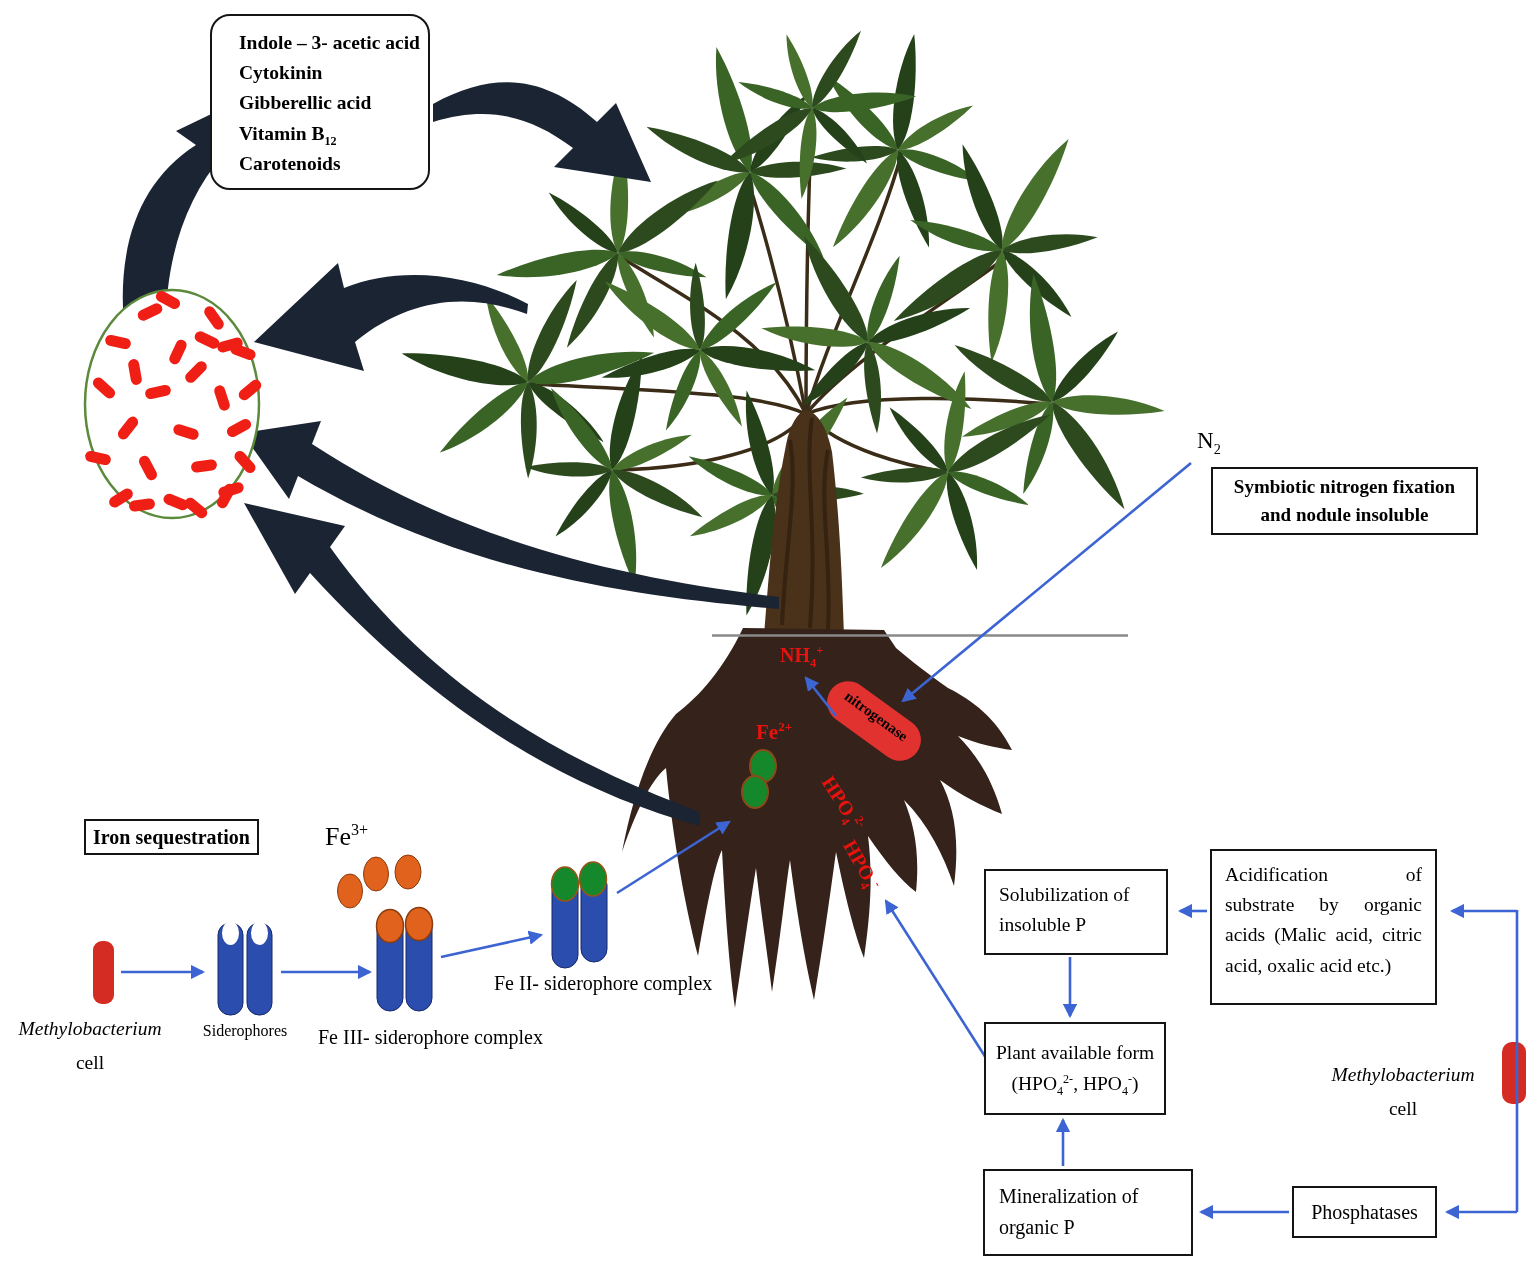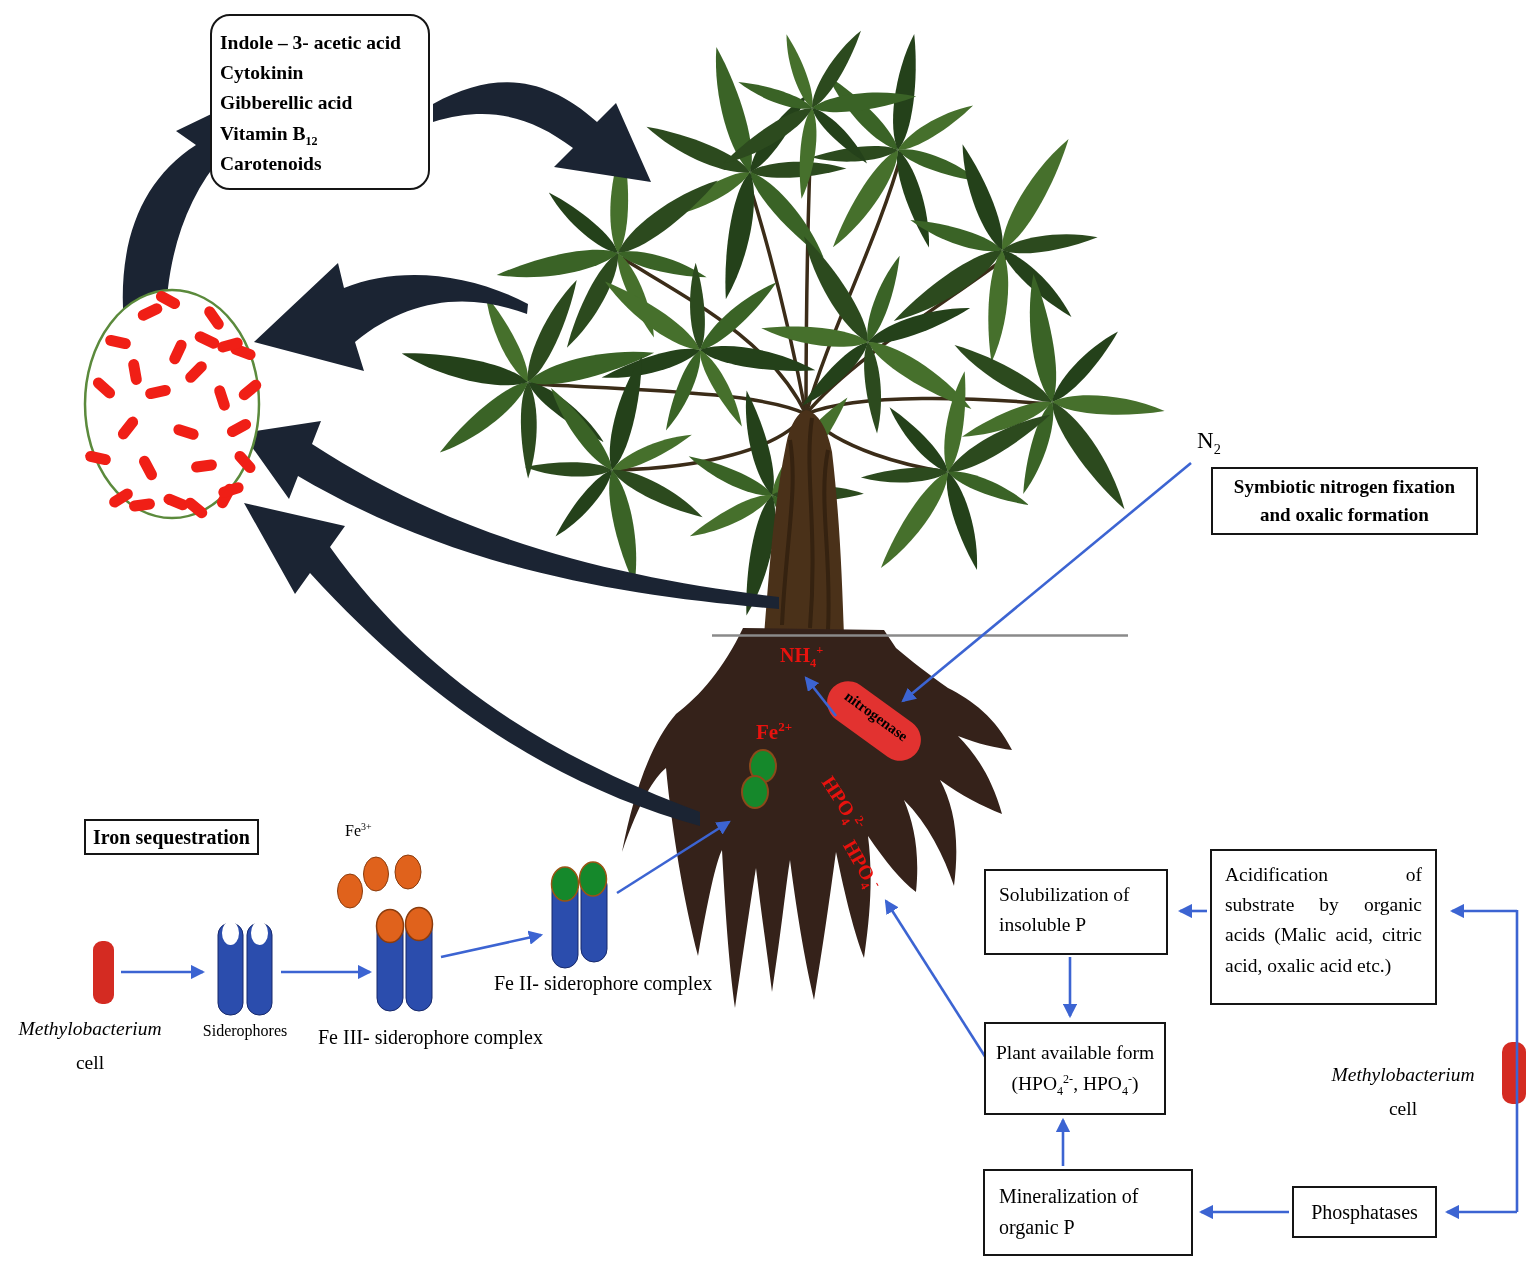--- a/index.html
+++ b/index.html
@@ -239,35 +239,35 @@
       <line x1="1517" y1="911" x2="1452" y2="911" marker-end="url(#ab)"></line>
       <line x1="1517" y1="910" x2="1517" y2="1212"></line>
       <line x1="1517" y1="1212" x2="1447" y2="1212" marker-end="url(#ab)"></line>
       <line x1="1289" y1="1212" x2="1201" y2="1212" marker-end="url(#ab)"></line>
       <line x1="1063" y1="1166" x2="1063" y2="1120" marker-end="url(#ab)"></line>
       <line x1="1070" y1="957" x2="1070" y2="1016" marker-end="url(#ab)"></line>
       <line x1="1207" y1="911" x2="1180" y2="911" marker-end="url(#ab)"></line>
     </g>
   </svg>
 
-  <div class="box rounded" style="left:210px;top:14px;width:220px;height:176px;padding:12px 0 0 8px;font-weight:bold;font-size:19.5px;line-height:1.55;">
+  <div class="box rounded" style="left:210px;top:14px;width:220px;height:176px;padding:12px 0 0 27px;font-weight:bold;font-size:19.5px;line-height:1.55;">
     <div>Indole – 3- acetic acid</div>
     <div>Cytokinin</div>
     <div>Gibberellic acid</div>
     <div><span>Vitamin B</span><sub>12</sub></div>
     <div>Carotenoids</div>
   </div>
 
   <div class="label" style="left:1197px;top:428px;font-size:23px;">
     <span>N</span><sub>2</sub>
   </div>
 
   <div class="box cflex bold" style="left:1211px;top:467px;width:267px;height:68px;font-size:19px;line-height:1.5;">
     <div>Symbiotic nitrogen fixation</div>
-    <div>and oxalic formation</div>
+    <div>and nodule insoluble</div>
   </div>
 
   <div class="label" style="left:820px;top:708px;width:112px;text-align:center;font-size:15px;font-weight:600;transform:rotate(36deg);">
     <span>nitrogenase</span>
   </div>
 
   <div class="label red" style="left:780px;top:644px;font-size:20px;">
     <span>NH</span><sub>4</sub><sup>+</sup>
   </div>
 
@@ -279,21 +279,21 @@
     <span>HPO</span><sub>4</sub><sup>2-</sup>
   </div>
   <div class="label red rot" style="left:858px;top:836px;font-size:20px;transform:rotate(60deg);">
     <span>HPO</span><sub>4</sub><sup>-</sup>
   </div>
 
   <div class="box cflex bold" style="left:84px;top:819px;width:175px;height:36px;font-size:20px;">
     <div>Iron sequestration</div>
   </div>
 
-  <div class="label" style="left:345px;top:822px;font-size:16px;">
+  <div class="label" style="left:325px;top:822px;font-size:26px;">
     <span>Fe</span><sup>3+</sup>
   </div>
 
   <div class="label" style="left:5px;top:1012px;width:170px;text-align:center;font-size:19.5px;line-height:1.75;">
     <div style="font-style:italic;">Methylobacterium</div>
     <div>cell</div>
   </div>
 
   <div class="label" style="left:180px;top:1022px;width:130px;text-align:center;font-size:16px;">
     <span>Siderophores</span>

